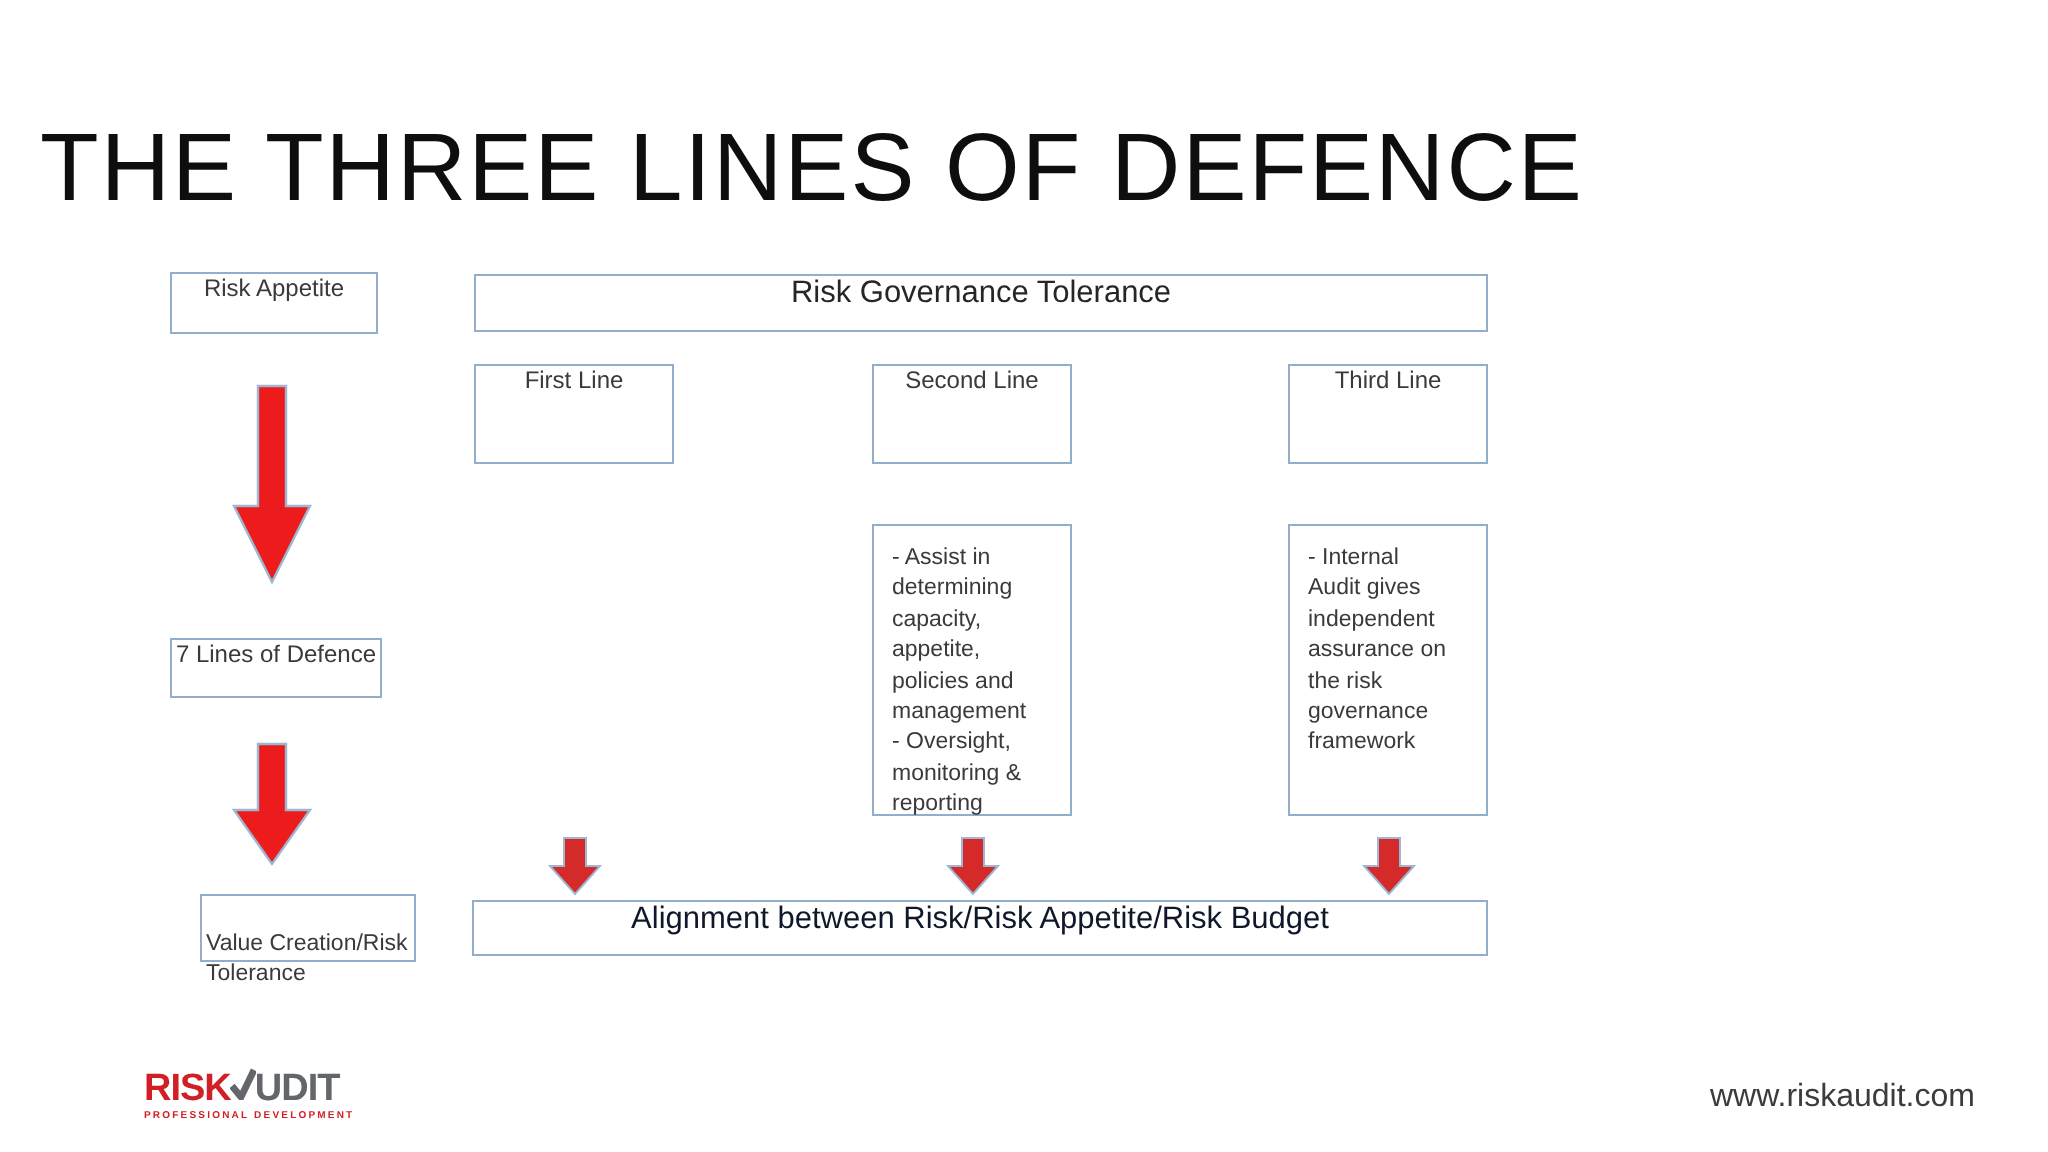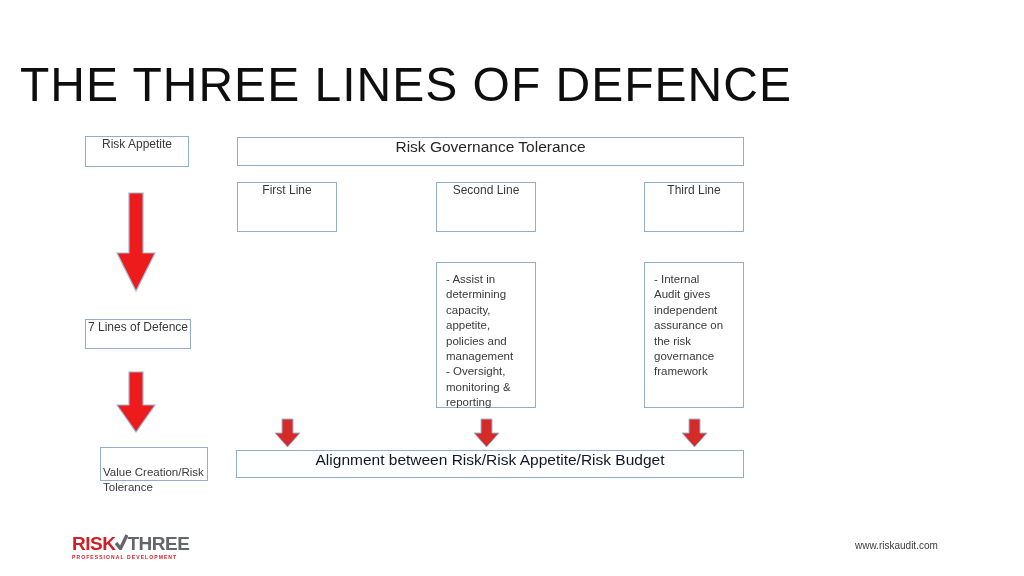--- a/index.html
+++ b/index.html
@@ -68,21 +68,21 @@
   .logo-row{display:flex;align-items:flex-end;}
   .logo-risk{font-size:19px;font-weight:800;color:#d01f26;letter-spacing:-0.5px;}
   .logo-audit{font-size:19px;font-weight:800;color:#63666b;letter-spacing:-0.5px;}
   .logo-check{margin:0 -1px 0 0;}
   .logo-tagline{
     font-size:5px;font-weight:700;color:#d01f26;
     letter-spacing:1.1px;margin-top:2px;
   }
   .website{
     left:855px;top:540px;
-    font-size:10px;color:#3c3c3c;
+    font-size:16px;color:#3c3c3c;
   }
 </style>
 </head>
 <body>
 
 <div class="slide">
 
   <div class="abs title">THE THREE LINES OF DEFENCE</div>
 
   <div class="abs box center lf-box1">
@@ -162,20 +162,20 @@
   </div>
 
   <div class="abs logo">
     <div class="logo-row">
       <span class="logo-risk">RISK</span>
       <span class="logo-check">
         <svg width="13" height="16" viewBox="0 0 13 16">
           <path d="M1 9 L5.5 14.5 L12 1" fill="none" stroke="#63666b" stroke-width="3.4"></path>
         </svg>
       </span>
-      <span class="logo-audit">THREE</span>
+      <span class="logo-audit">UDIT</span>
     </div>
     <div class="logo-tagline">PROFESSIONAL DEVELOPMENT</div>
   </div>
 
   <div class="abs website">www.riskaudit.com</div>
 
 </div>
 
 </body></html>

